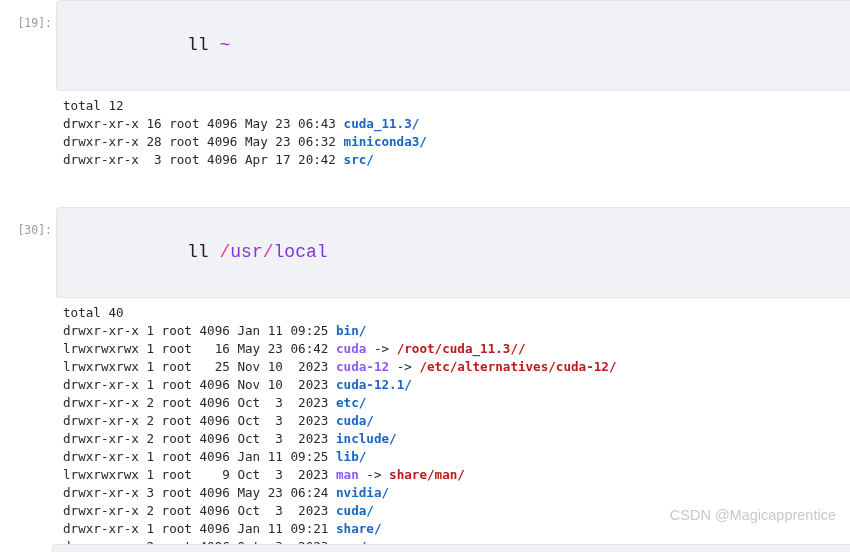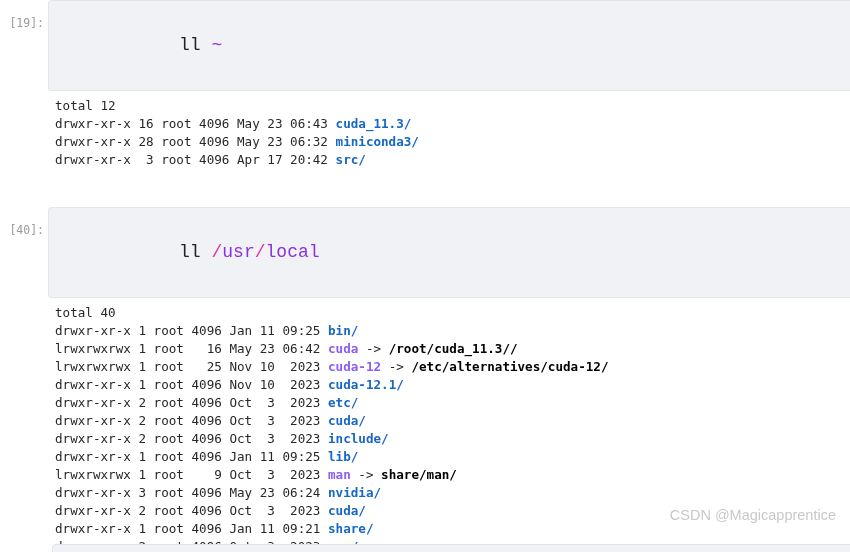--- a/index.html
+++ b/index.html
@@ -19,20 +19,21 @@
     position: relative;
     width: 850px;
     height: 552px;
     background: #ffffff;
   }
 
   
   .cell {
     position: relative;
     width: 696px;
+    padding-left: 8px;
   }
 
   .cell-input-row {
     display: flex;
     align-items: flex-start;
     width: 850px;
   }
 
   .prompt {
     width: 48px;
@@ -92,21 +93,21 @@
   }
   .out-line {
     font-family: "DejaVu Sans Mono", "Liberation Mono", monospace;
     font-size: 12.6px;
     line-height: 18px;
     color: #26282b;
     white-space: pre;
   }
   .ls-dir   { color: #1767c4; font-weight: bold; }
   .ls-link  { color: #8b5cf6; font-weight: bold; }
-  .ls-target{ color: #000000; font-weight: bold; }
+  .ls-target{ color: #b91c1c; font-weight: bold; }
   .ls-plain { color: #26282b; }
 
   
   .next-cell-strip {
     position: absolute;
     left: 52px;
     right: 0;
     bottom: 0;
     height: 8px;
     background: #f1f2f5;
@@ -152,21 +153,21 @@
           <div class="out-line"><span class="ls-plain">drwxr-xr-x 28 root 4096 May 23 06:32 </span><span class="ls-dir">miniconda3/</span></div>
           <div class="out-line"><span class="ls-plain">drwxr-xr-x  3 root 4096 Apr 17 20:42 </span><span class="ls-dir">src/</span></div>
         </div>
     </div>
   </div>
 
   <div class="spacer-between"></div>
 
   <div class="cell">
     <div class="cell-input-row">
-      <div class="prompt">[40]:</div>
+      <div class="prompt">[30]:</div>
       <div class="input-area">
         <div class="code-line">
           <span class="tok-cmd">ll</span><span> </span><span id="cell1-arg"><span class="tok-slash">/</span><span class="tok-word">u</span><span class="tok-word">s</span><span class="tok-word">r</span><span class="tok-slash">/</span><span class="tok-word">l</span><span class="tok-word">o</span><span class="tok-word">c</span><span class="tok-word">a</span><span class="tok-word">l</span></span>
         </div>
       </div>
     </div>
     <div class="cell-output-row">
       <div class="output-gutter"></div>
       <div class="output-area" id="out-1">
           <div class="out-line">total 40</div>

